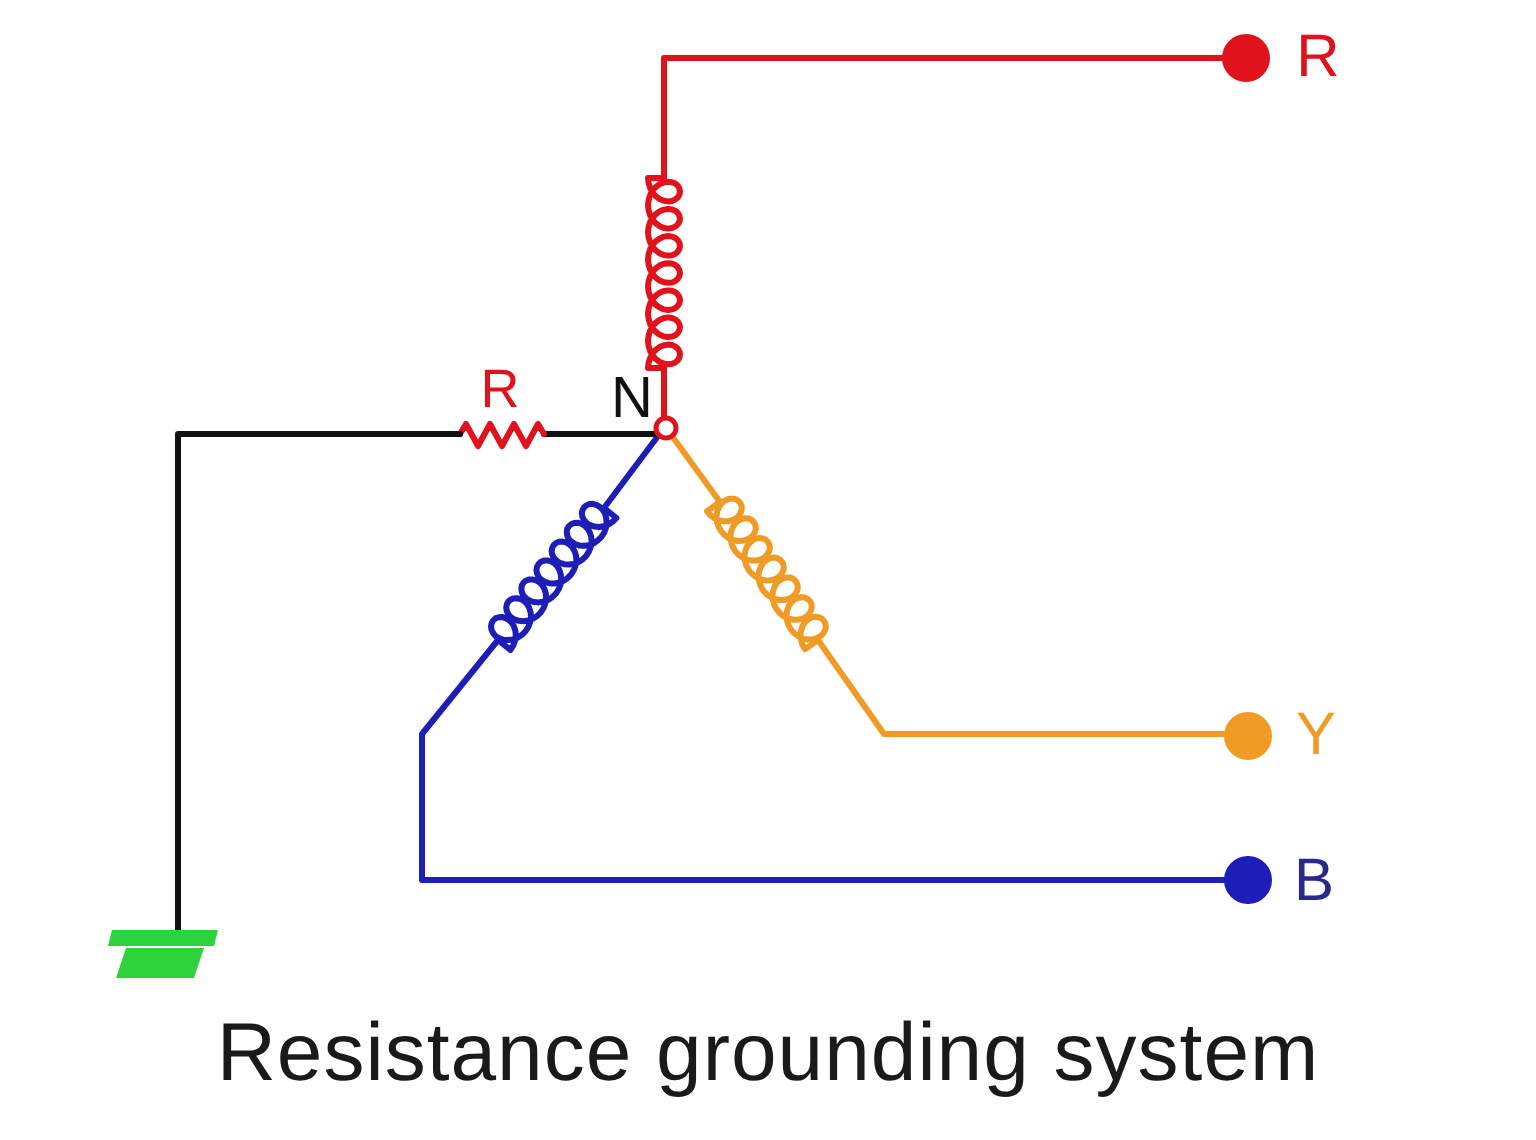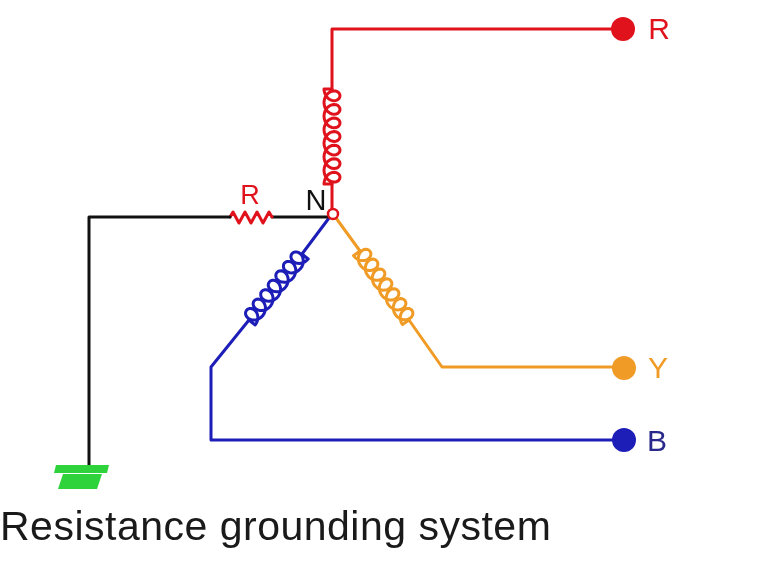--- a/index.html
+++ b/index.html
@@ -21,21 +21,21 @@
   .lbl{
     position:absolute;transform:translate(-50%,-50%);
     font-size:30px;line-height:1;white-space:nowrap;
   }
   .lbl-r{color:var(--phase-r);}
   .lbl-y{color:var(--phase-y);}
   .lbl-b{color:var(--label-b);}
   .lbl-n{color:#111111;font-size:29px;}
   .lbl-res{color:var(--phase-r);font-size:27px;}
   .title{
-    position:absolute;left:0;right:0;top:503px;
+    position:absolute;left:0;right:0;top:503px;text-align:center;
     font-size:41px;color:#1a1a1a;letter-spacing:0.5px;
   }
 </style>
 </head>
 <body>
 
 <div class="stage">
 
   <svg class="circuit" width="768" height="570" viewBox="0 0 768 570">
 

